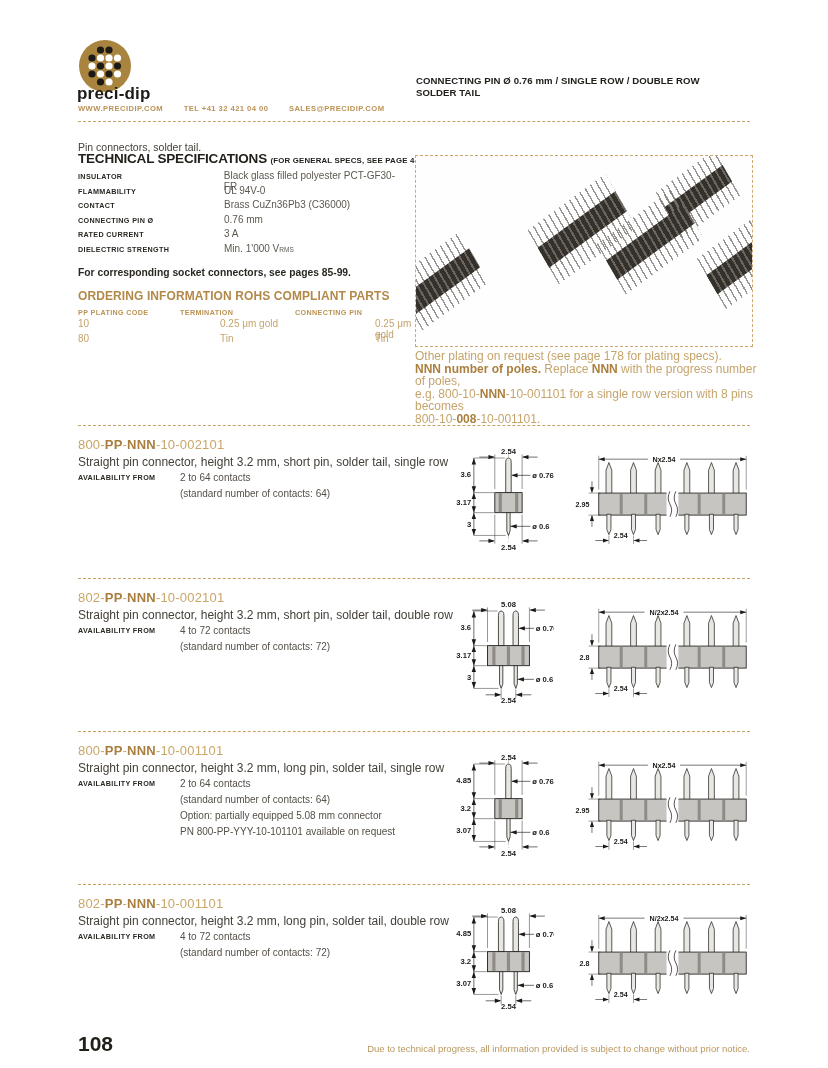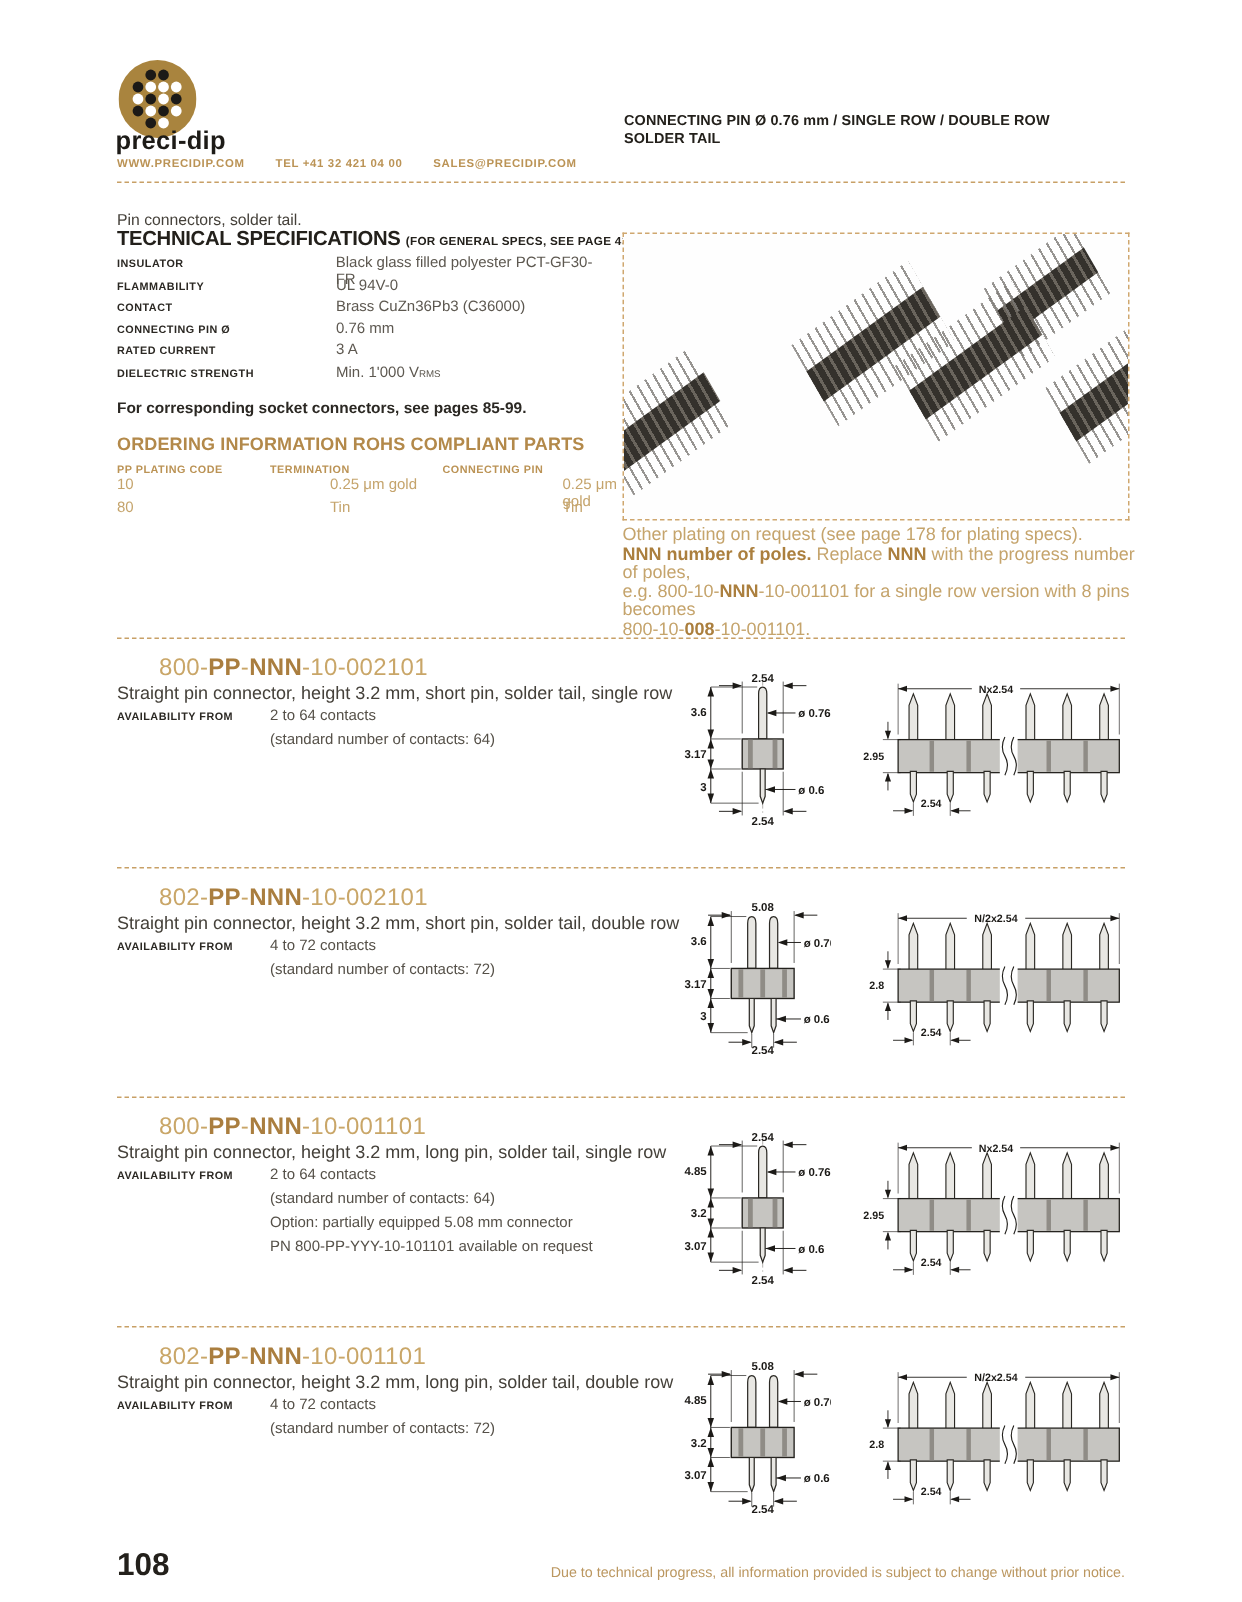--- a/index.html
+++ b/index.html
@@ -46,21 +46,21 @@
   .s2{left:-16px;top:96px;width:82px;height:58px;}
   .s3{left:246px;top:12px;width:72px;height:52px;}
   .s4{left:186px;top:56px;width:96px;height:58px;}
   .s5{left:288px;top:76px;width:78px;height:58px;}
 
   .note-block{left:415px;top:350px;width:345px;font-size:12px;line-height:12.6px;color:#c5a46c;}
   .note-block b{color:#ab7f3e;}
 
   
   .section{position:absolute;left:0;width:828px;}
-  .pn{position:absolute;left:78px;top:0;font-size:16px;letter-spacing:.2px;margin-left:28px;}
+  .pn{position:absolute;left:78px;top:0;font-size:13px;letter-spacing:.2px;}
   .pn-l{color:#c9a668;}
   .pn-b{color:#aa7e3f;font-weight:bold;}
   .desc{position:absolute;left:78px;top:18px;font-size:12px;color:#45413a;}
   .avail-label{position:absolute;left:78px;top:36px;font-size:7.2px;font-weight:bold;color:#2b2823;letter-spacing:.35px;}
   .avail-lines{position:absolute;left:180px;top:33px;font-size:10px;color:#555048;line-height:16px;}
 
   
   .svg-side{position:absolute;left:452px;top:10px;width:102px;height:104px;}
   .svg-front{position:absolute;left:575px;top:12px;width:178px;height:100px;}
   .dim{font-family:"Liberation Sans",sans-serif;font-size:8.4px;font-weight:bold;fill:#1c1a17;}

